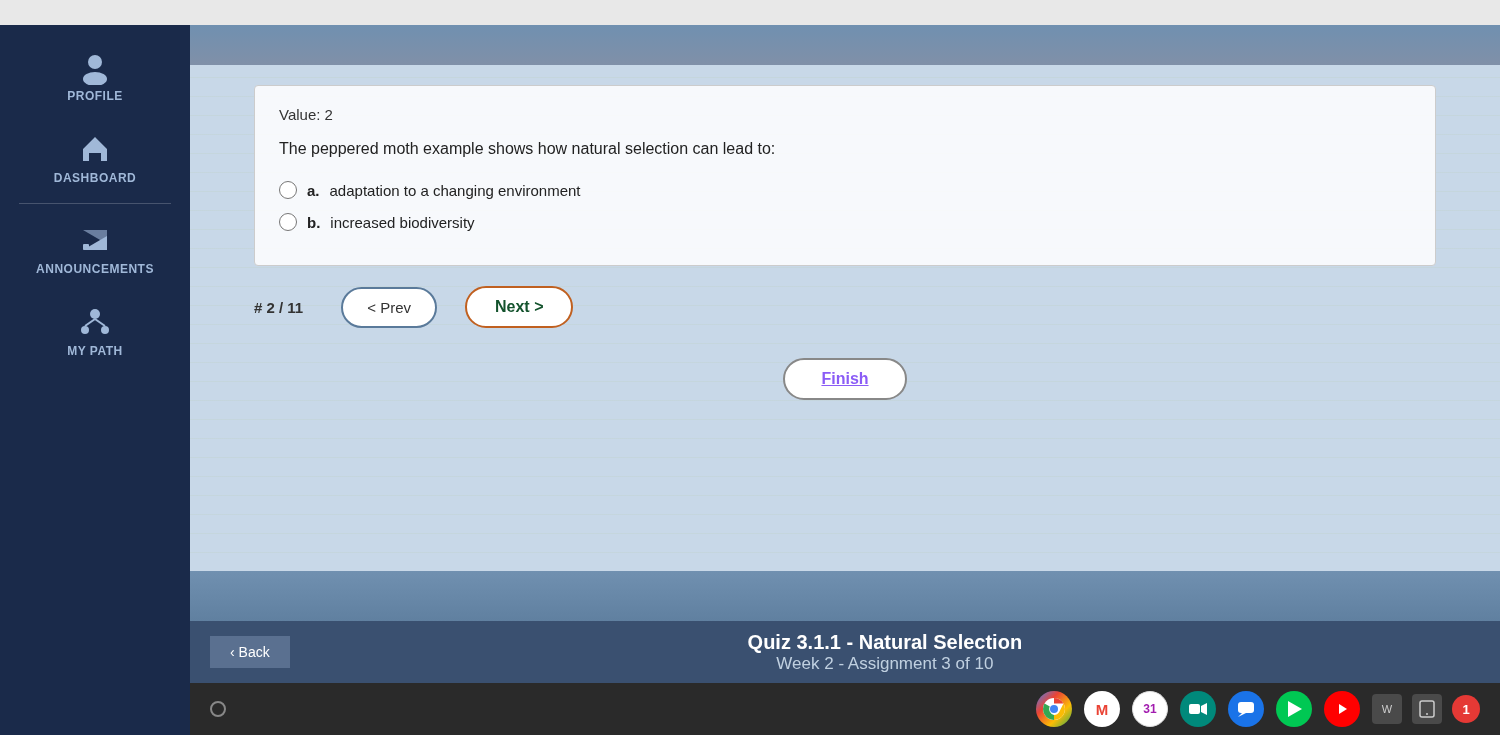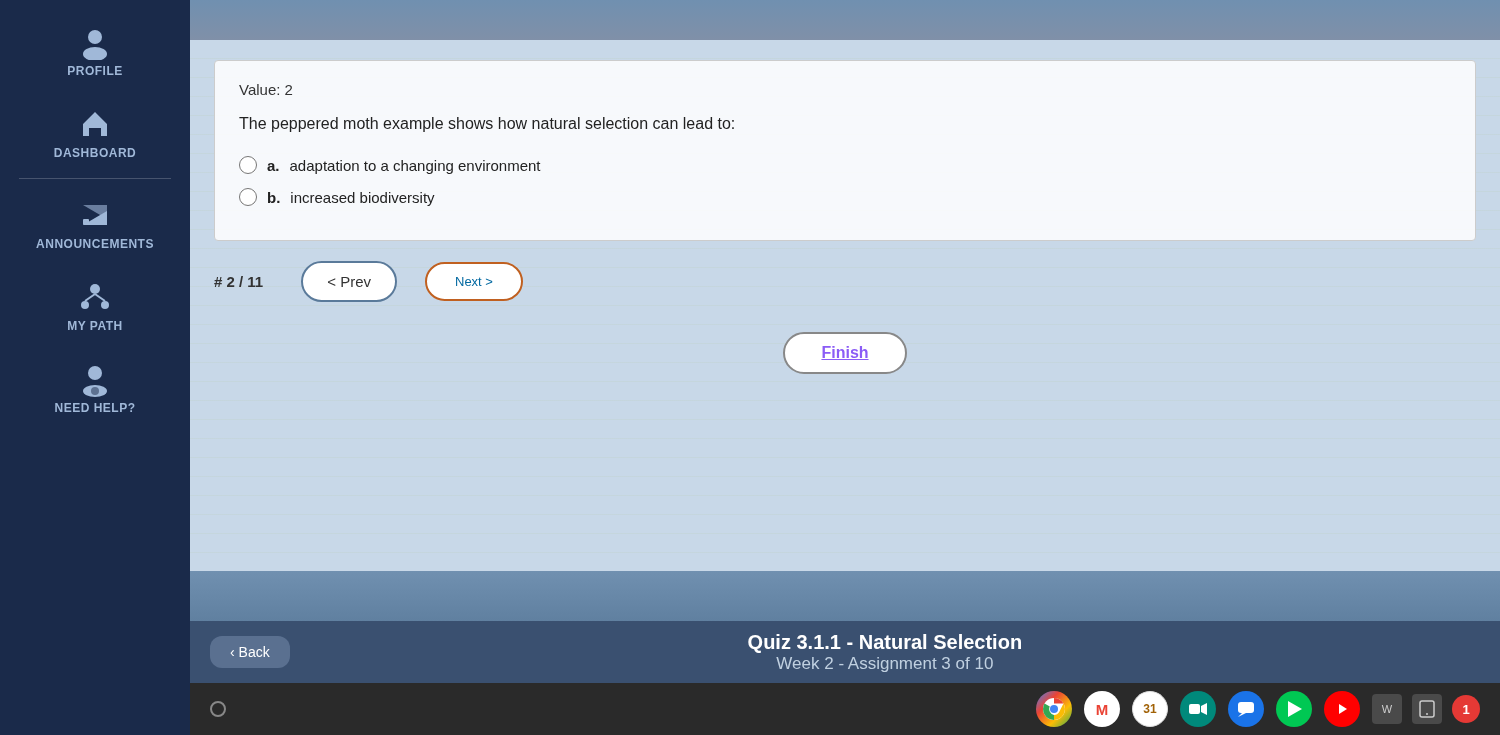--- a/index.html
+++ b/index.html
@@ -11,20 +11,21 @@
       background: #e8e8e8;
       display: flex;
       flex-direction: column;
     }
 
     
     .app-container {
       display: flex;
       flex: 1;
       height: 100%;
+      margin-top: 25px;
     }
 
     
     .sidebar {
       width: 190px;
       background: #1a2a4a;
       display: flex;
       flex-direction: column;
       align-items: center;
       padding-top: 10px;
@@ -69,21 +70,21 @@
     
     .top-header-band {
       height: 40px;
       background: linear-gradient(180deg, #7090b0 0%, #8090a8 100%);
       flex-shrink: 0;
     }
 
     
     .quiz-area {
       flex: 1;
-      padding: 20px 24px;
+      padding: 20px 64px;
       background: #c8d8e8;
       background-image: repeating-linear-gradient(
         0deg,
         transparent,
         transparent 18px,
         rgba(180,200,160,0.15) 18px,
         rgba(180,200,160,0.15) 19px
       );
       display: flex;
       flex-direction: column;
@@ -154,24 +155,24 @@
       font-size: 15px;
       cursor: pointer;
       font-weight: normal;
     }
 
     .btn-next {
       padding: 10px 28px;
       border-radius: 24px;
       border: 2px solid #c06020;
       background: white;
-      color: #0369a1;
-      font-size: 13px;
-      cursor: pointer;
-      font-weight: normal;
+      color: #14532d;
+      font-size: 16px;
+      cursor: pointer;
+      font-weight: bold;
     }
 
     
     .finish-area {
       display: flex;
       justify-content: center;
       align-items: center;
       padding: 0;
       position: relative;
     }
@@ -200,21 +201,21 @@
       height: 62px;
       background: #3a5070;
       display: flex;
       align-items: center;
       padding: 0 20px;
       flex-shrink: 0;
     }
 
     .btn-back {
       padding: 8px 20px;
-      border-radius: 12px;
+      border-radius: 0;
       border: none;
       background: #5a7090;
       color: white;
       font-size: 14px;
       cursor: pointer;
       display: flex;
       align-items: center;
       gap: 6px;
     }
 
@@ -346,28 +347,20 @@
       <svg viewBox="0 0 36 36" fill="none">
         <circle cx="18" cy="10" r="5" fill="#a0b8d8"></circle>
         <circle cx="8" cy="26" r="4" fill="#a0b8d8"></circle>
         <circle cx="28" cy="26" r="4" fill="#a0b8d8"></circle>
         <line x1="18" y1="15" x2="8" y2="22" stroke="#a0b8d8" stroke-width="2"></line>
         <line x1="18" y1="15" x2="28" y2="22" stroke="#a0b8d8" stroke-width="2"></line>
       </svg>
       <span>MY PATH</span>
     </div>
 
-    <div class="sidebar-item">
-      <svg viewBox="0 0 36 36" fill="none">
-        <circle cx="18" cy="12" r="7" fill="#a0b8d8"></circle>
-        <ellipse cx="18" cy="30" rx="12" ry="6" fill="#a0b8d8"></ellipse>
-        <circle cx="18" cy="30" r="4" fill="#1a2a4a" opacity="0.5"></circle>
-      </svg>
-      <span>NEED HELP?</span>
-    </div>
   </div>
 
   <div class="main-content">
 
     <div class="top-header-band"></div>
 
     <div class="quiz-area">
 
       <div class="question-box">
         <div class="value-label">Value: 2</div>
@@ -416,21 +409,21 @@
           <circle cx="11" cy="11" r="11" fill="#fff"></circle>
           <circle cx="11" cy="11" r="4" fill="#4285f4"></circle>
           <path d="M11 0A11 11 0 0 1 20.5 5.5H11Z" fill="#ea4335"></path>
           <path d="M20.5 5.5A11 11 0 0 1 11 22V17a6 6 0 0 0 5.2-3Z" fill="#fbbc05"></path>
           <path d="M11 22A11 11 0 0 1 1.5 5.5L6.8 8.5A6 6 0 0 0 11 17Z" fill="#34a853"></path>
         </svg>
       </div>
 
       <div class="taskbar-icon gmail" style="color:#ea4335; font-weight:bold; font-size:15px; background:white;">M</div>
 
-      <div class="taskbar-icon calendar" style="background:white; color:#a16207; font-size:12px; font-weight:bold; border:1px solid #ddd;">31</div>
+      <div class="taskbar-icon calendar" style="background:white; color:#a21caf; font-size:12px; font-weight:bold; border:1px solid #ddd;">31</div>
 
       <div class="taskbar-icon meet" style="background:#00897b; color:white; font-size:14px;">
         <svg width="20" height="20" viewBox="0 0 20 20" fill="white">
           <rect x="1" y="5" width="11" height="10" rx="2" fill="white"></rect>
           <polygon points="13,7 19,4 19,16 13,13" fill="white"></polygon>
         </svg>
       </div>
 
       <div class="taskbar-icon chat" style="background:#1a73e8; color:white; font-size:16px;">
         <svg width="20" height="20" viewBox="0 0 20 20" fill="white">

